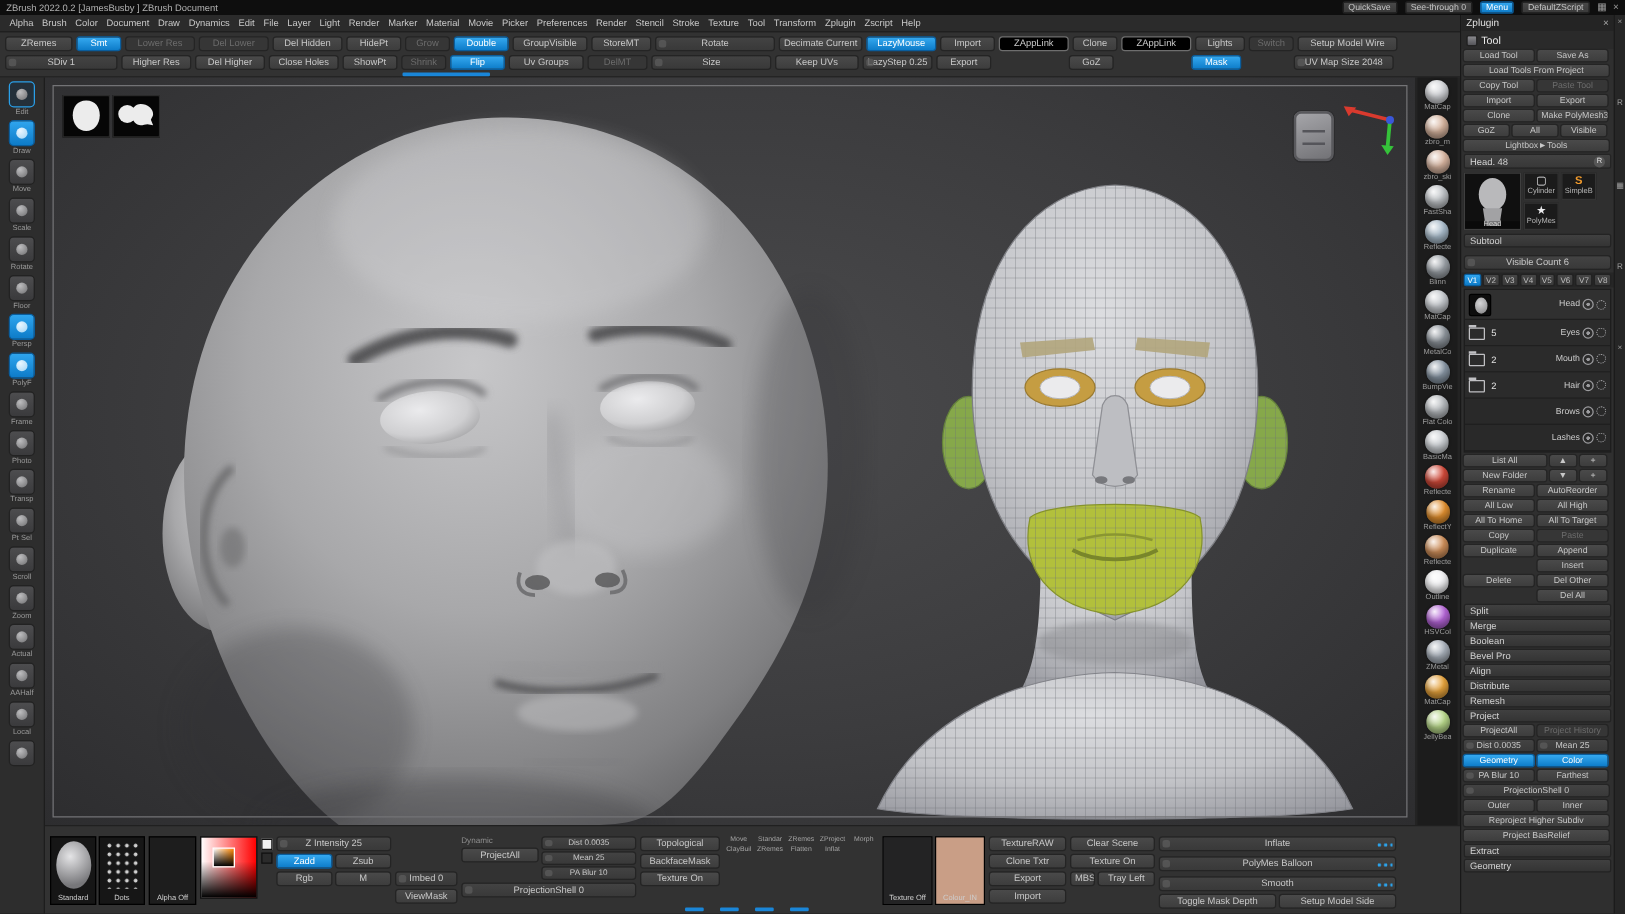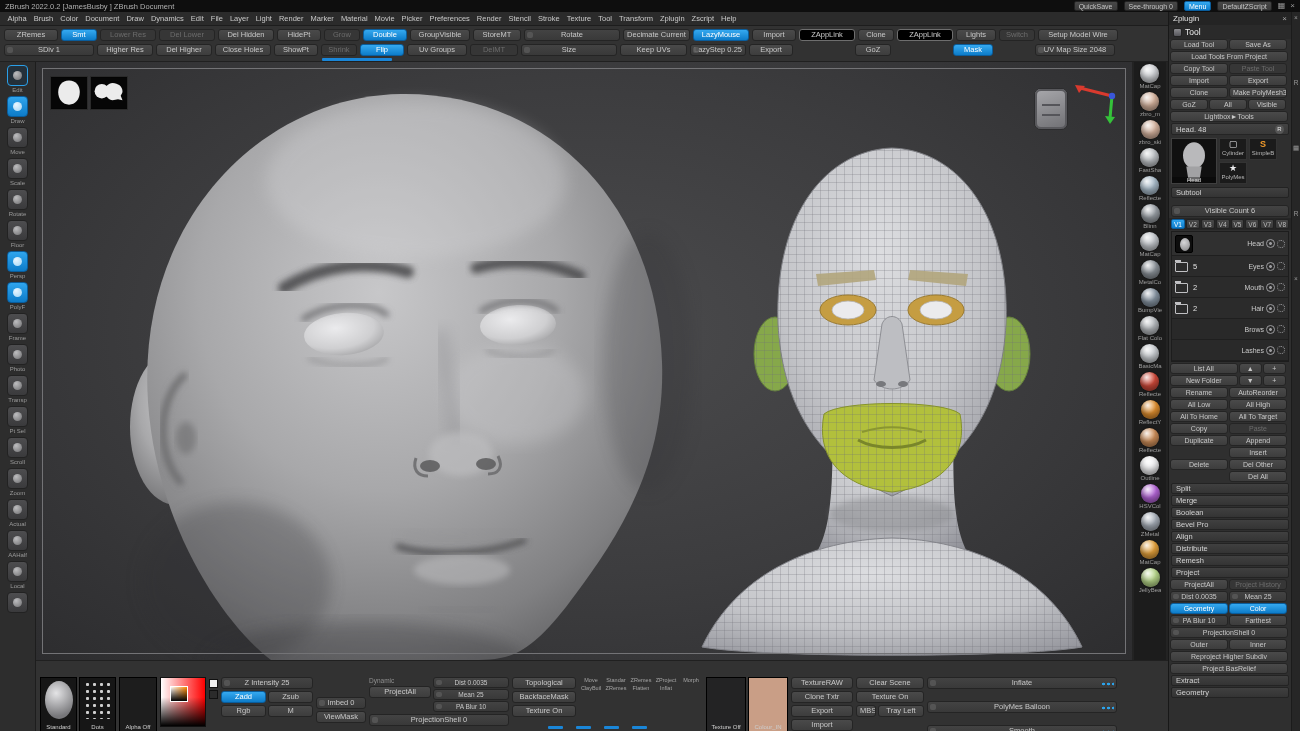--- a/index.html
+++ b/index.html
@@ -121,21 +121,21 @@
   .st-eye{width:9px;height:9px;border:1px solid #9c9c9f;border-radius:50%;flex:none;
     background:radial-gradient(circle,#9c9c9f 25%,transparent 32%)}
   .st-gear{width:8px;height:8px;border:1px dotted #9c9c9f;border-radius:50%;flex:none}
   .st-row.plain{padding-left:24px;background:#292929}
   .rail{position:absolute;right:0;top:0;bottom:0;width:9px;background:#262626;border-left:1px solid #1b1b1b;
     display:flex;flex-direction:column;align-items:center;gap:58px;padding-top:2px}
   .rail-ico{font-size:6.5px;color:#9a9a9a}
 
   
   .bottomshelf{position:absolute;left:36px;top:660px;width:1132px;height:71px;background:#323232;
-    border-top:1px solid #202020;display:flex;gap:3px;padding:16px 4px 8px 4px;overflow:hidden}
+    border-top:1px solid #202020;display:flex;gap:3px;padding:8px 4px 8px 4px;overflow:hidden}
   .bs-g{display:flex;gap:2px;flex:none}
   .bs-brush{width:37px;height:55px;background:#161616;border:1px solid #000;position:relative;flex:none}
   .bs-brush-ico{position:absolute;left:4px;top:3px;width:28px;height:38px}
   .bs-brush.blob .bs-brush-ico{border-radius:50%;background:radial-gradient(circle at 40% 32%,#e4e4e6,#77777a 75%)}
   .bs-brush.dots .bs-brush-ico{background-image:radial-gradient(circle,#cfcfcf 1.3px,transparent 1.8px);background-size:7px 7px}
   .bs-brush-label{position:absolute;left:0;right:0;bottom:1px;text-align:center;font-size:6px;color:#cdcdcd}
   .bs-alpha{width:38px;height:55px;background:#1d1d1d;border:1px solid #000;position:relative;flex:none}
   .bs-picker{width:46px;height:50px;border:1px solid #111;position:relative;flex:none;
     background:linear-gradient(to top,#000,rgba(0,0,0,0) 60%),linear-gradient(to right,#fff,#f00)}
   .bs-picker-inner{position:absolute;left:9px;top:8px;width:18px;height:16px;border:1px solid #fff;
@@ -909,21 +909,21 @@
       <button class="btn">Clear Scene</button>
           <button class="btn">Texture On</button>
         </span>
       <div class="mbs-row">
         <button class="btn">MBS</button>
         <button class="btn">Tray Left</button>
       </div>
     </div>
 
     <div class="bs-col cw190">
-      <span style="display:flex;flex-direction:column;gap:12px">
+      <span style="display:flex;flex-direction:column;gap:4px">
 
       <button class="btn slider ticks">Inflate</button>
           <button class="btn slider ticks">PolyMes Balloon</button>
           <button class="btn slider ticks">Smooth</button>
         </span>
       <div class="bot-row">
         <button class="btn">Toggle Mask Depth</button>
         <button class="btn">Setup Model Side</button>
       </div>
     </div>

